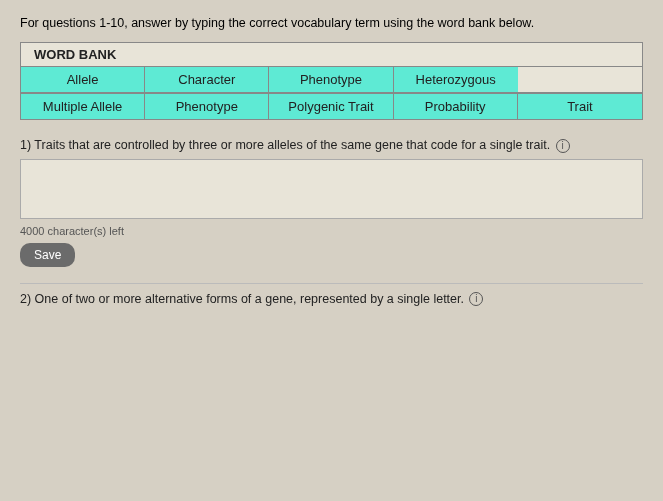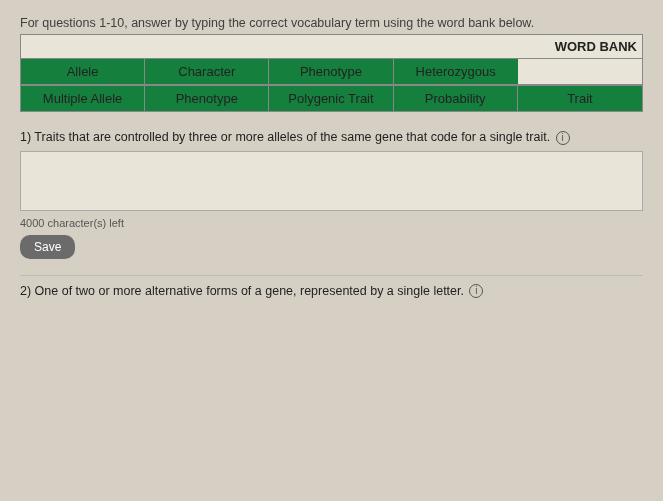--- a/index.html
+++ b/index.html
@@ -13,51 +13,51 @@
       background-color: #d6d0c4;
       width: 663px;
       min-height: 501px;
       padding: 16px 20px;
       font-size: 13px;
       color: #222;
     }
 
     .instructions {
       font-size: 12.5px;
-      margin-bottom: 4px;
-      color: #404040;
+      margin-bottom: 12px;
+      color: #000000;
     }
 
     .word-bank-container {
       border: 1.5px solid #888;
       background-color: #e8e4d8;
       margin-bottom: 18px;
     }
 
     .word-bank-title {
-      text-align: right;
+      text-align: left;
       font-weight: bold;
       font-size: 13px;
-      padding: 4px 5px;
+      padding: 4px 13px;
       border-bottom: 1.5px solid #888;
       background-color: #e8e4d8;
     }
 
     .word-bank-grid {
       display: grid;
       grid-template-columns: repeat(5, 1fr);
       border-bottom: 1.5px solid #888;
     }
 
     .word-bank-cell {
       text-align: center;
       padding: 5px 4px;
       border-right: 1.5px solid #888;
       font-size: 13px;
-      background-color: #15803d;
+      background-color: #5eead4;
     }
 
     .word-bank-cell:last-child {
       border-right: none;
     }
 
     .word-bank-row-wrapper {
       display: grid;
       grid-template-columns: repeat(5, 1fr);
       border-radius: 9px;

